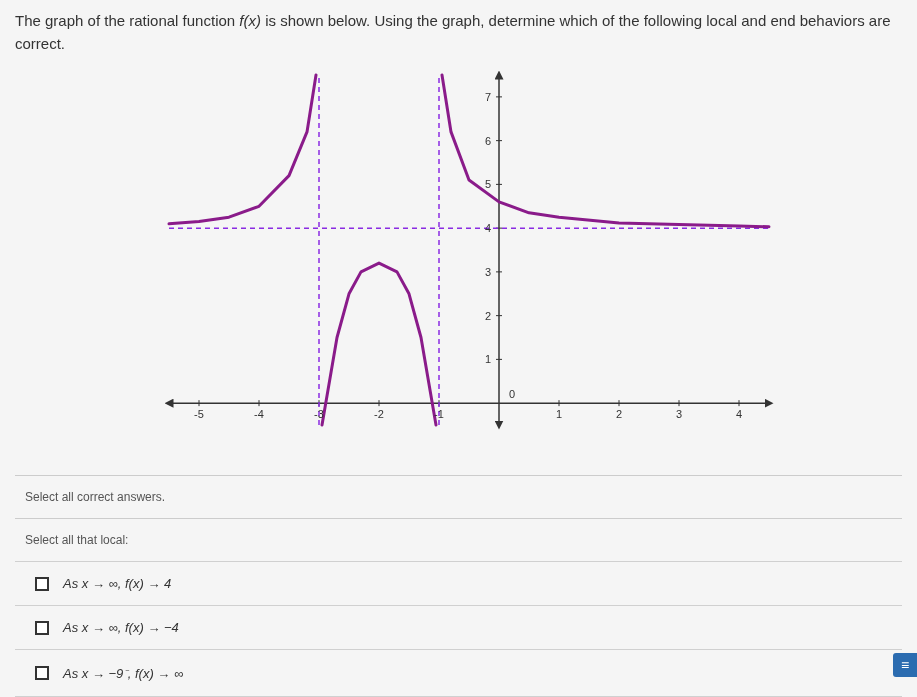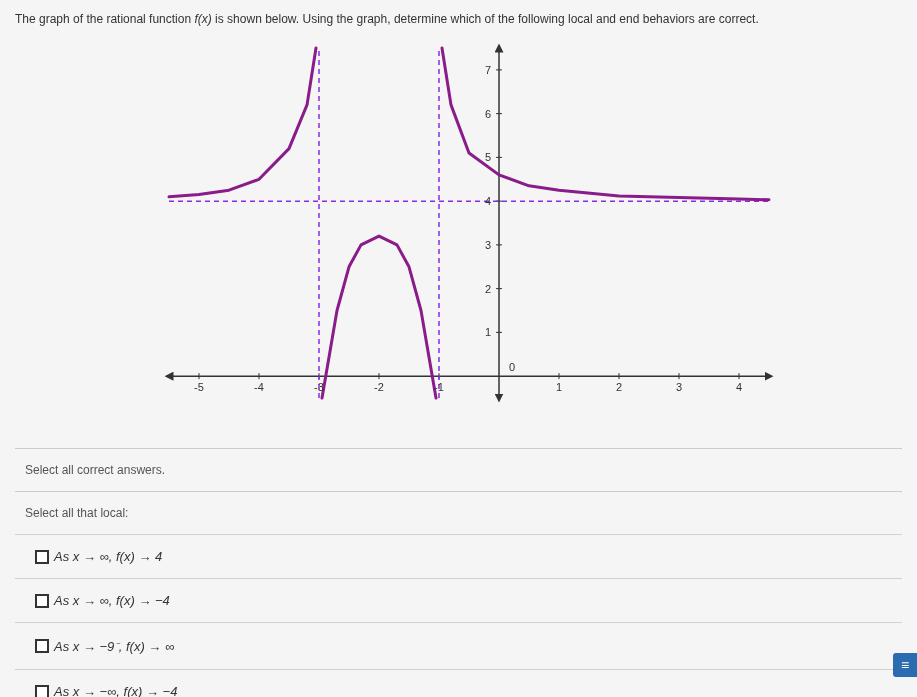--- a/index.html
+++ b/index.html
@@ -9,21 +9,21 @@
       color: #333;
       width: 917px;
       height: 697px;
       position: relative;
     }
     .container {
       background: #f5f5f5;
       padding: 10px 15px;
     }
     .question-text {
-      font-size: 12px;
+      font-size: 15px;
       line-height: 1.5;
       margin-bottom: 10px;
       color: #333;
     }
     .math-var { font-style: italic; }
     .graph-area {
       display: flex;
       justify-content: center;
       margin-bottom: 20px;
     }
@@ -35,21 +35,21 @@
       border-top: 1px solid #ccc;
       padding: 14px 0 14px 10px;
       font-size: 12px;
       color: #555;
     }
     .answer-row {
       border-top: 1px solid #d0d0d0;
       padding: 14px 0 14px 20px;
       display: flex;
       align-items: center;
-      gap: 5px;
+      gap: 14px;
       font-size: 13px;
     }
     .checkbox {
       width: 14px;
       height: 14px;
       border: 2px solid #333;
       background: #fff;
       cursor: pointer;
       flex-shrink: 0;
     }

